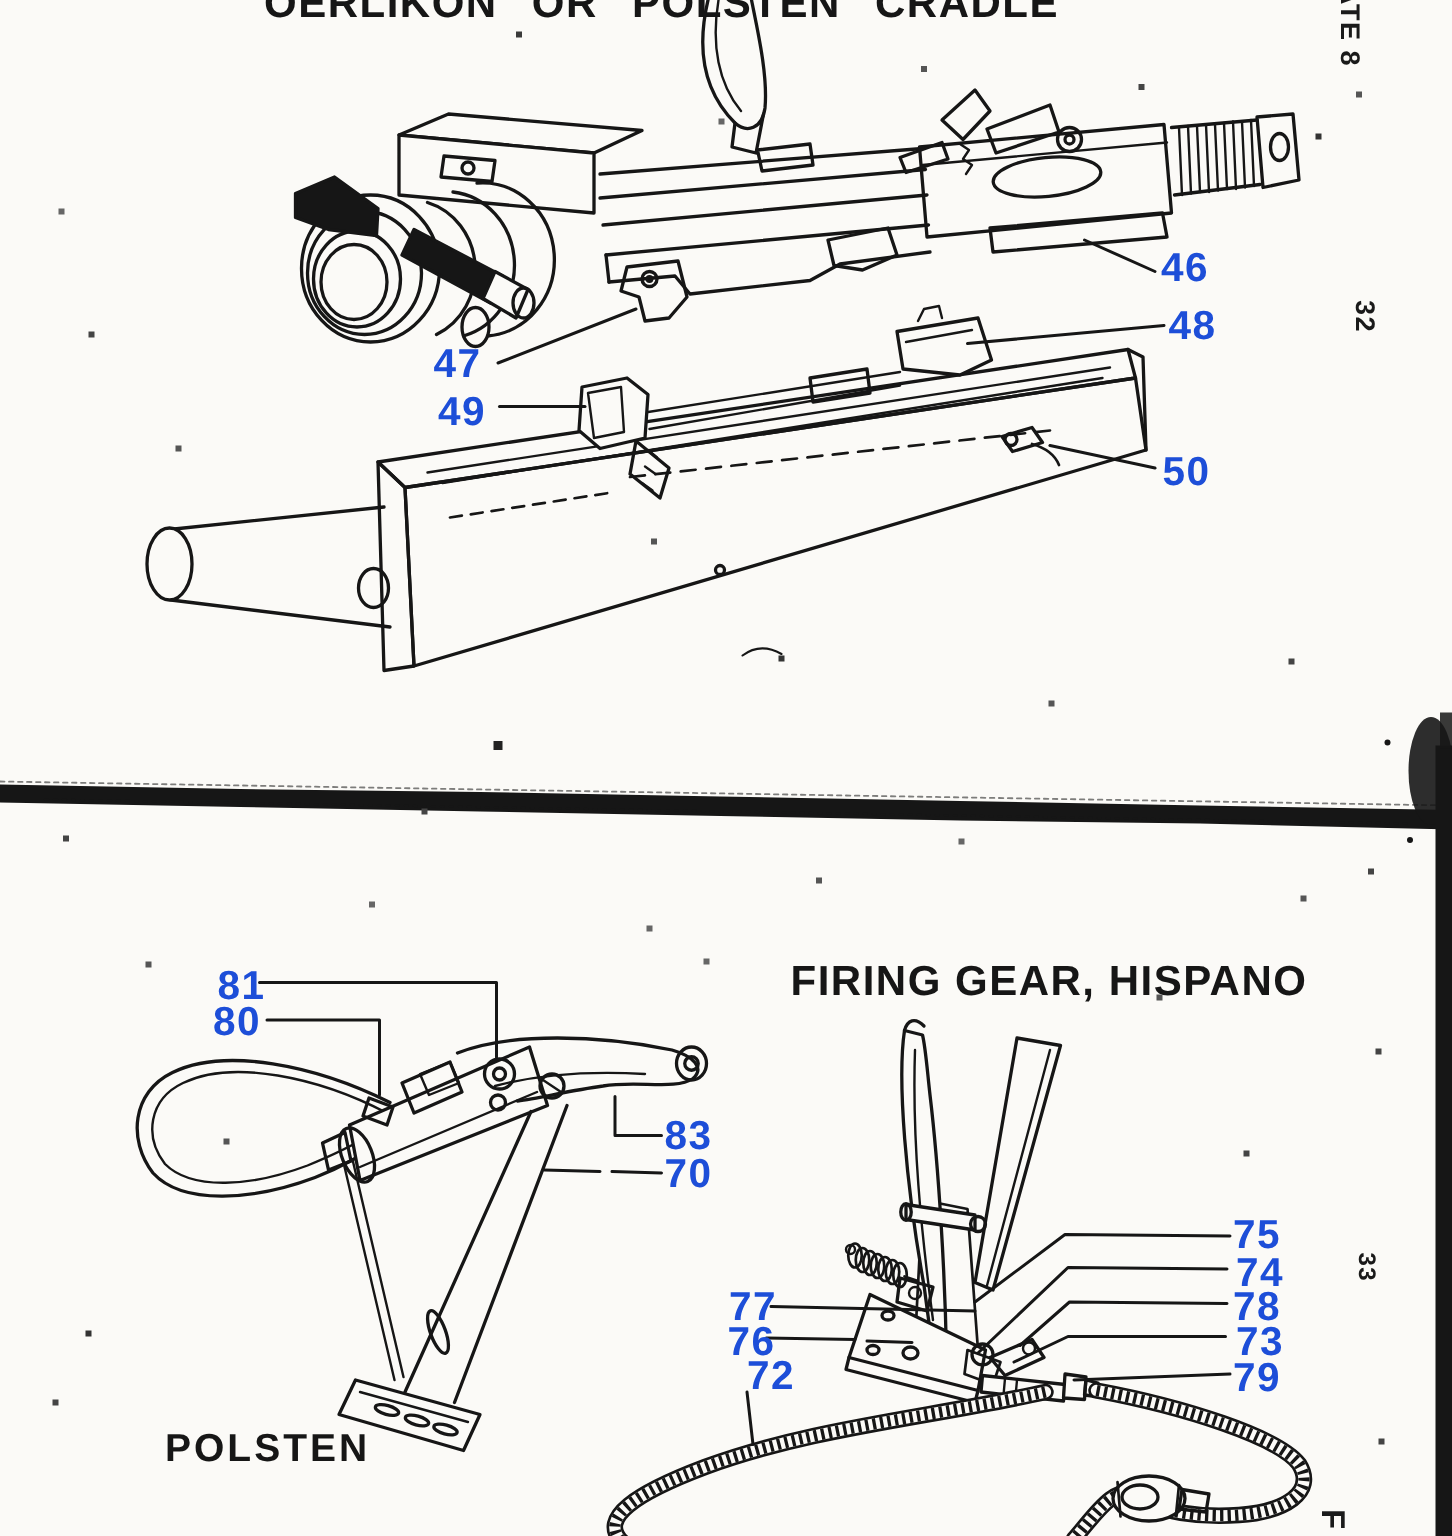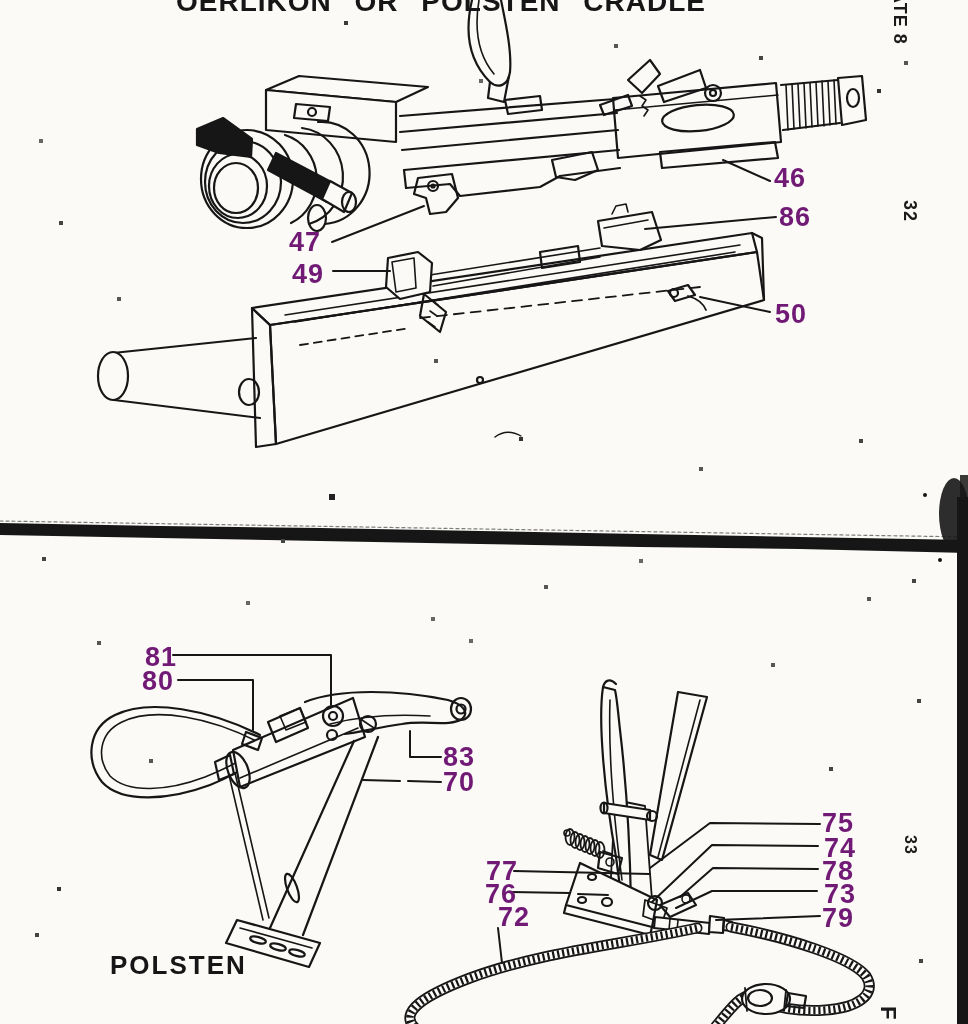--- a/index.html
+++ b/index.html
@@ -1,19 +1,19 @@
 <!DOCTYPE html>
 <html><head>
 <meta charset="utf-8">
 <style>
   html,body{margin:0;padding:0;}
   body{width:968px;height:1024px;background:#e8e8e4;font-family:"Liberation Sans",sans-serif;}
   .page{position:relative;width:968px;height:1024px;background:#fbfaf7;overflow:hidden;color:#161616;}
   svg.art{position:absolute;left:0;top:0;}
-  .callout{position:absolute;font-weight:bold;font-size:27px;line-height:1;letter-spacing:1px;color:#701a75;}
+  .callout{position:absolute;font-weight:bold;font-size:27px;line-height:1;letter-spacing:1px;color:#1d4ed8;}
   .fig-title{position:absolute;font-weight:bold;color:#161616;white-space:nowrap;}
   .title-cradle{left:176px;top:-14px;font-size:28px;letter-spacing:1px;word-spacing:14px;}
   .title-hispano{left:527px;top:638px;font-size:28px;letter-spacing:1px;}
   .title-oerlikon{left:110px;top:950px;font-size:26px;letter-spacing:2px;line-height:30px;}
   .vtext{position:absolute;transform:rotate(90deg);transform-origin:0 0;font-weight:bold;font-size:18px;letter-spacing:1px;color:#1a1a1a;white-space:nowrap;}
   .speckles{position:absolute;left:0;top:0;width:2px;height:2px;background:transparent;
     box-shadow:345px 22px 0 1px #3a3a3a,760px 57px 0 1px #444,878px 90px 0 1px #333,
       905px 62px 0 1px #555,60px 222px 0 1px #444,118px 298px 0 1px #555,40px 140px 0 1px #666,
       520px 438px 0 1px #333,331px 496px 0 2px #222,700px 468px 0 1px #555,860px 440px 0 1px #444,
       43px 558px 0 1px #444,868px 598px 0 1px #555,918px 700px 0 1px #444,98px 642px 0 1px #555,
@@ -270,28 +270,29 @@
 
       <g>
         <rect x="957" y="497" width="11" height="527" fill="#161616" stroke="none"></rect>
         <rect x="960" y="475" width="8" height="24" fill="#161616" stroke="none" opacity="0.85"></rect>
       </g>
     </g>
   </svg>
 
   <div class="fig-title title-cradle">OERLIKON OR POLSTEN CRADLE</div>
 
+  <div class="fig-title title-hispano">FIRING GEAR, HISPANO</div>
 
   <div class="fig-title title-oerlikon">
     <div>POLSTEN</div>
   </div>
 
   <div class="callout" style="left:774px;top:165px">46</div>
   <div class="callout" style="left:289px;top:229px">47</div>
-  <div class="callout" style="left:779px;top:204px">86</div>
+  <div class="callout" style="left:779px;top:204px">48</div>
   <div class="callout" style="left:292px;top:261px">49</div>
   <div class="callout" style="left:775px;top:301px">50</div>
 
   <div class="callout" style="left:145px;top:644px">81</div>
   <div class="callout" style="left:142px;top:668px">80</div>
   <div class="callout" style="left:443px;top:744px">83</div>
   <div class="callout" style="left:443px;top:769px">70</div>
 
   <div class="callout" style="left:486px;top:858px">77</div>
   <div class="callout" style="left:485px;top:881px">76</div>

